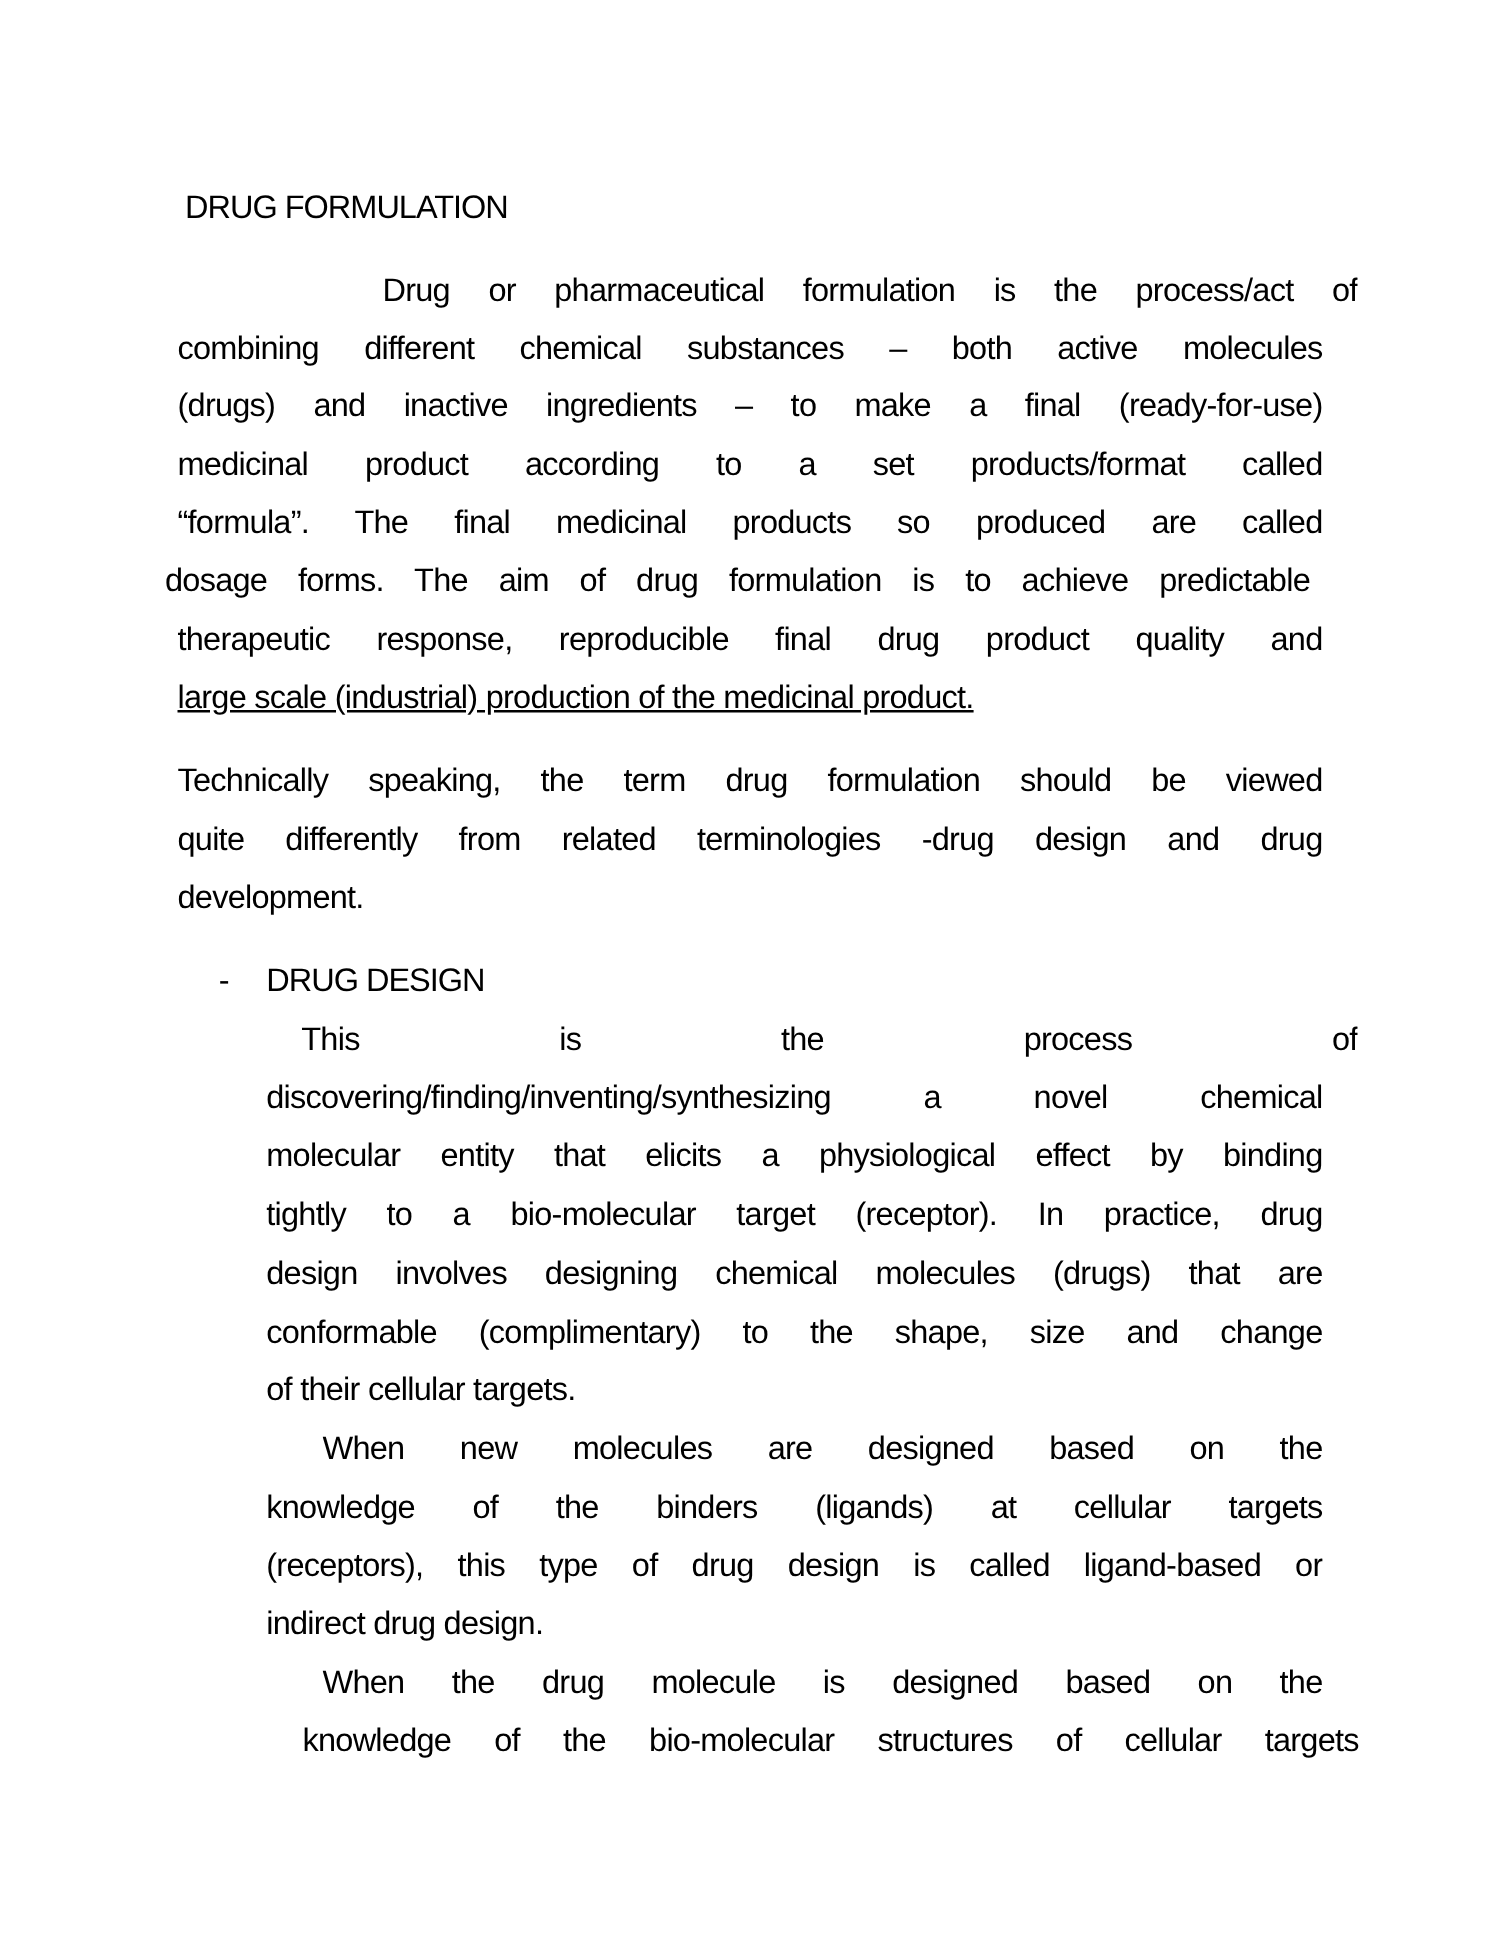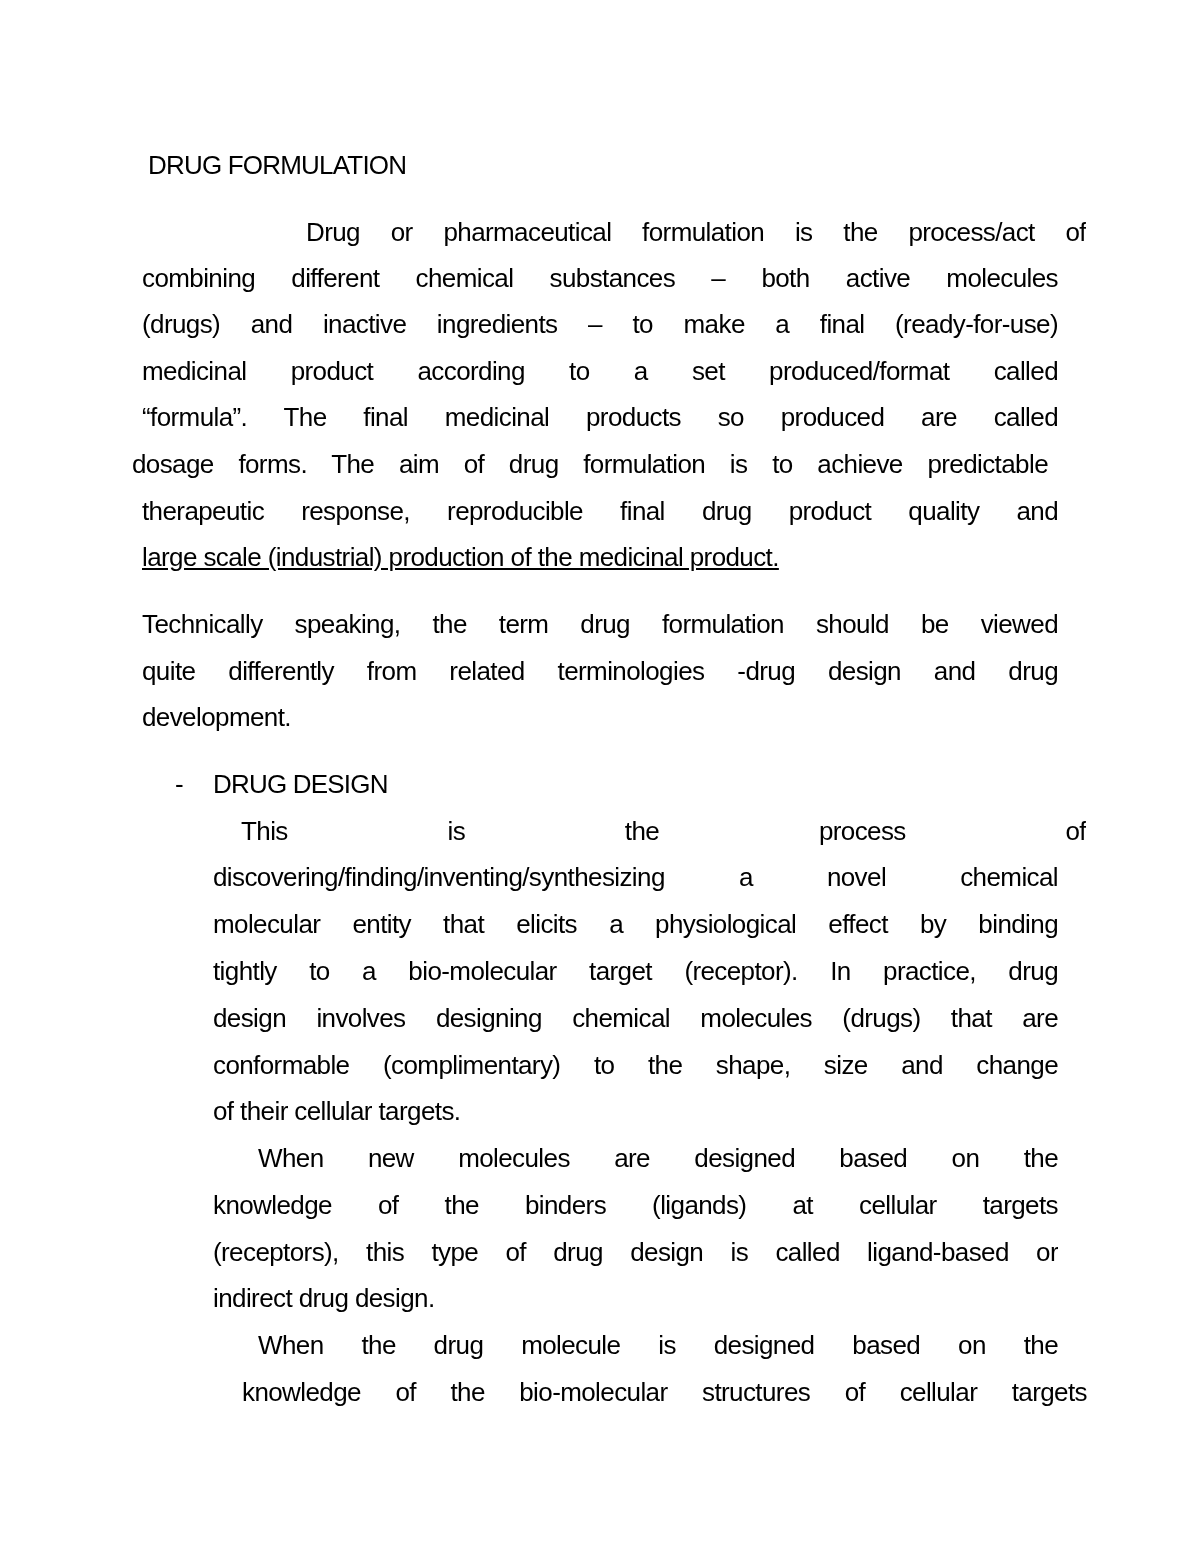--- a/index.html
+++ b/index.html
@@ -52,21 +52,21 @@
 <body>
 
 <div class="page">
 
   <div class="line title" style="left:148px; top:150px;">DRUG FORMULATION</div>
 
   <div>
     <div class="line just" style="left:278px; top:217px; width:780px;margin-left:28px;">Drug or pharmaceutical formulation is the process/act of</div>
     <div class="line just" style="left:142px; top:263px; width:916px;">combining different chemical substances – both active molecules</div>
     <div class="line just" style="left:142px; top:309px; width:916px;">(drugs) and inactive ingredients – to make a final (ready-for-use)</div>
-    <div class="line just" style="left:142px; top:356px; width:916px;">medicinal product according to a set produced/format called</div>
+    <div class="line just" style="left:142px; top:356px; width:916px;">medicinal product according to a set products/format called</div>
     <div class="line just" style="left:142px; top:402px; width:916px;">“formula”. The final medicinal products so produced are called</div>
     <div class="line just" style="left:132px; top:449px; width:916px;">dosage forms. The aim of drug formulation is to achieve predictable</div>
     <div class="line just" style="left:142px; top:496px; width:916px;">therapeutic response, reproducible final drug product quality and</div>
     <div class="line" style="left:142px; top:542px;text-decoration:underline;">large scale (industrial) production of the medicinal product.</div>
   </div>
 
   <div>
     <div class="line just" style="left:142px; top:609px; width:916px;">Technically speaking, the term drug formulation should be viewed</div>
     <div class="line just" style="left:142px; top:656px; width:916px;">quite differently from related terminologies -drug design and drug</div>
     <div class="line" style="left:142px; top:702px;">development.</div>

